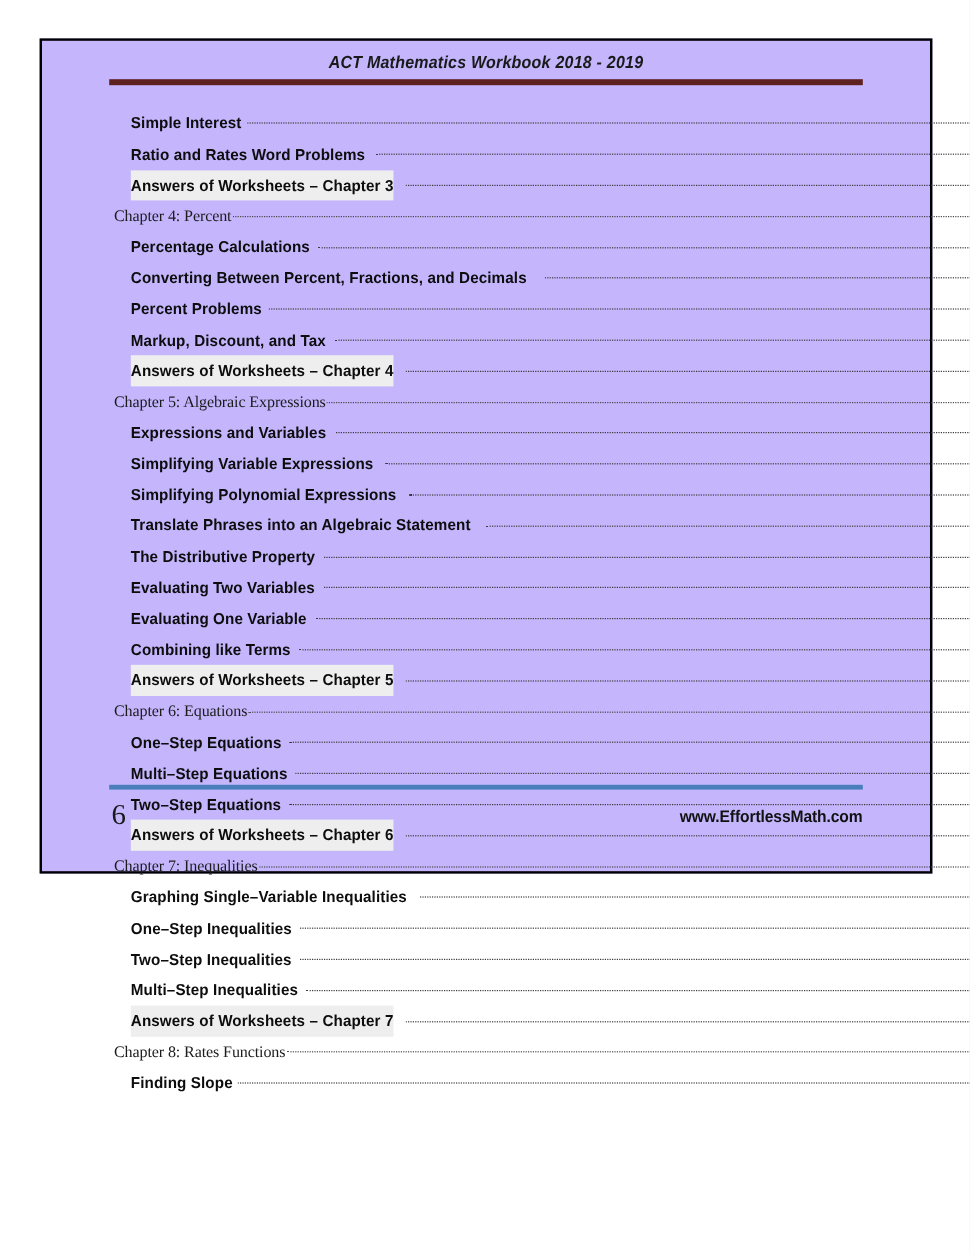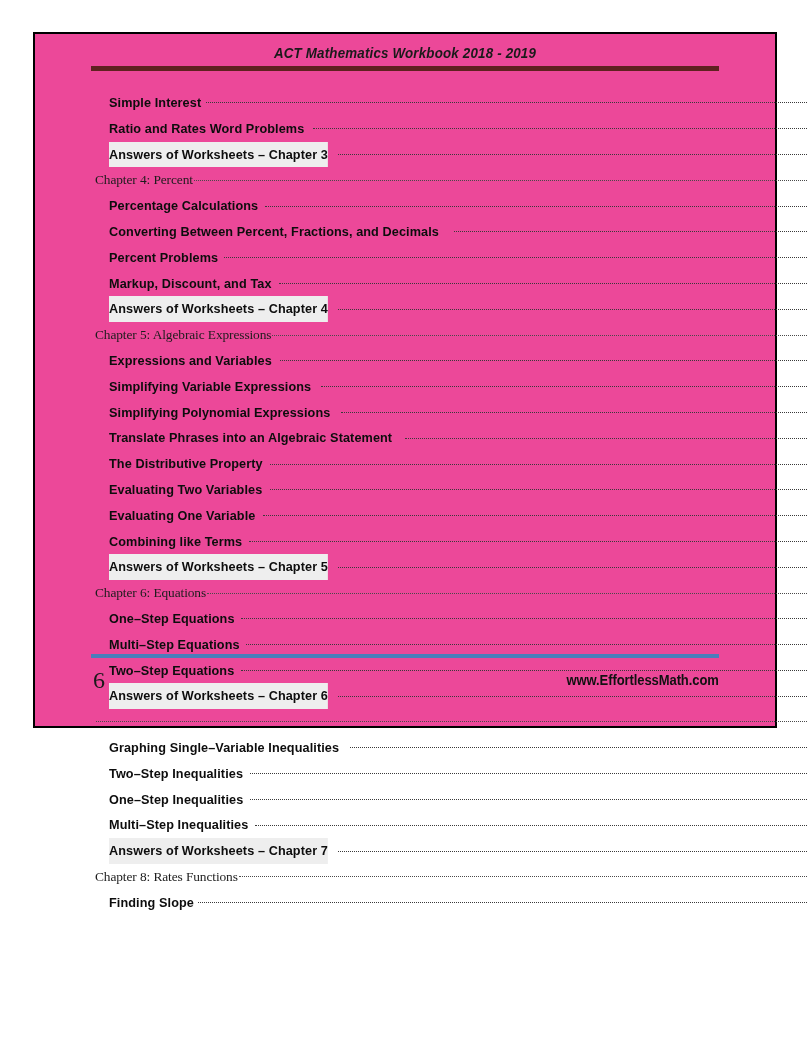--- a/index.html
+++ b/index.html
@@ -25,21 +25,21 @@
 
   
   #page-frame {
     position: absolute;
     left: 33px;
     top: 32px;
     width: 744px;
     height: 696px;
     border: 2px solid #000000;
     box-sizing: border-box;
-    background: #ec4899;
+    background: #c4b5fd;
     padding-left: 27px;
   }
 
   #page-inner {
     position: absolute;
     left: 0; top: 0;
     width: 100%;
     height: 100%;
   }
 
@@ -336,38 +336,39 @@
             </div>
           </div>
           <div class="toc-row lvl-entry highlighted">
             <div class="toc-line">
               <span class="toc-label" style="background: rgb(238, 238, 238);">Answers of Worksheets – Chapter 6</span>
               <span class="toc-leader"></span>
             </div>
           </div>
           <div class="toc-row lvl-chapter">
             <div class="toc-line">
+              <span class="toc-label">Chapter 7: Inequalities</span>
               <span class="toc-leader"></span>
             </div>
           </div>
           <div class="toc-row lvl-entry">
             <div class="toc-line">
               <span class="toc-label">Graphing Single–Variable Inequalities</span>
               <span class="toc-leader"></span>
             </div>
           </div>
           <div class="toc-row lvl-entry">
             <div class="toc-line">
+              <span class="toc-label">One–Step Inequalities</span>
+              <span class="toc-leader"></span>
+            </div>
+          </div>
+          <div class="toc-row lvl-entry">
+            <div class="toc-line">
               <span class="toc-label">Two–Step Inequalities</span>
-              <span class="toc-leader"></span>
-            </div>
-          </div>
-          <div class="toc-row lvl-entry">
-            <div class="toc-line">
-              <span class="toc-label">One–Step Inequalities</span>
               <span class="toc-leader"></span>
             </div>
           </div>
           <div class="toc-row lvl-entry">
             <div class="toc-line">
               <span class="toc-label">Multi–Step Inequalities</span>
               <span class="toc-leader"></span>
             </div>
           </div>
           <div class="toc-row lvl-entry highlighted">

